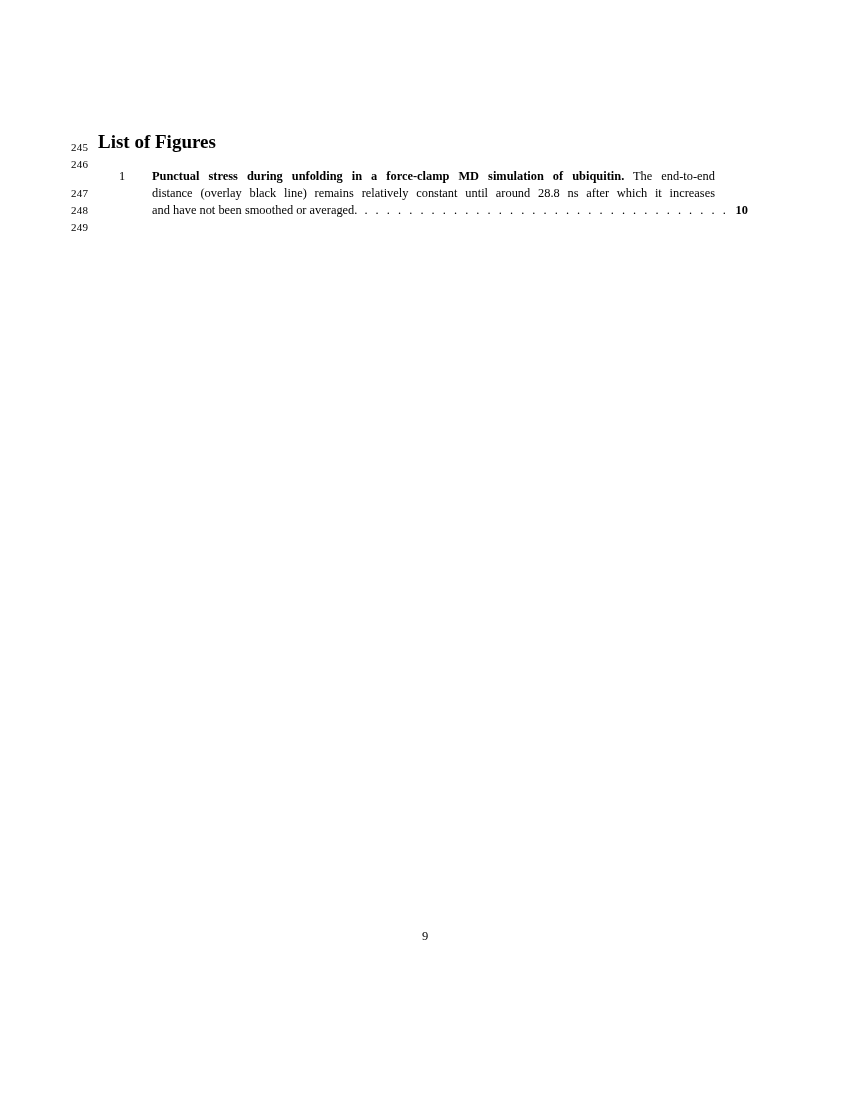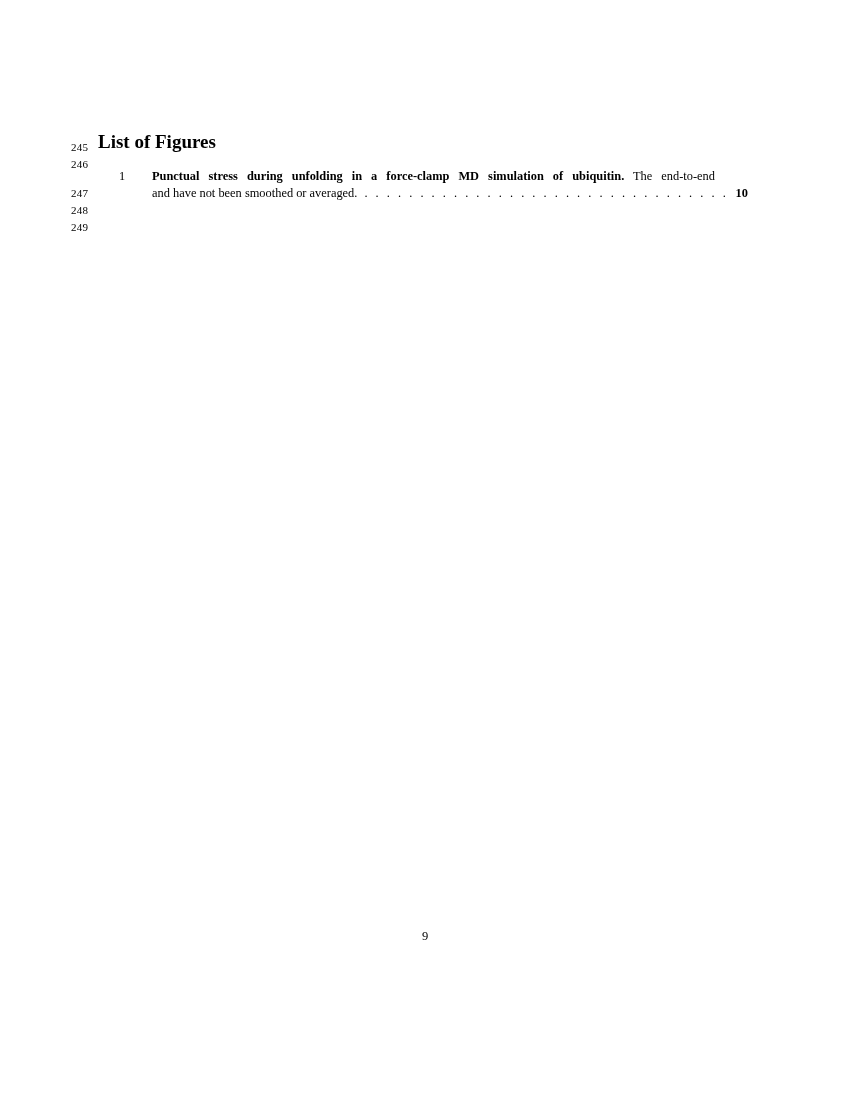--- a/index.html
+++ b/index.html
@@ -102,20 +102,21 @@
 
   <div class="heading">List of Figures</div>
 
   <div class="fig-number">1</div>
 
   <div class="caption">
     <div class="cap-line justify">
       <span class="lead">Punctual stress during unfolding in a force-clamp MD simulation of ubiquitin.</span>
       <span>The end-to-end</span>
     </div>
+    <div class="cap-line justify">distance (overlay black line) remains relatively constant until around 28.8 ns after which it increases</div>
     <div class="cap-line last-line">
       <span class="last-text">and have not been smoothed or averaged.</span>
       <span class="dots">. . . . . . . . . . . . . . . . . . . . . . . . . . . . . . . . . . . . . . . . . . . . .</span>
       <span class="page-ref">10</span>
     </div>
   </div>
 
   <div class="footer-pagenum">9</div>
 
 </div>

